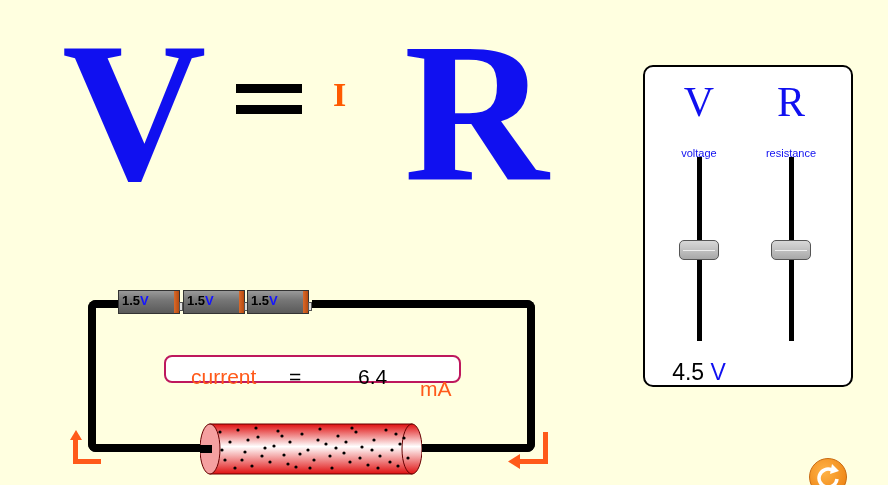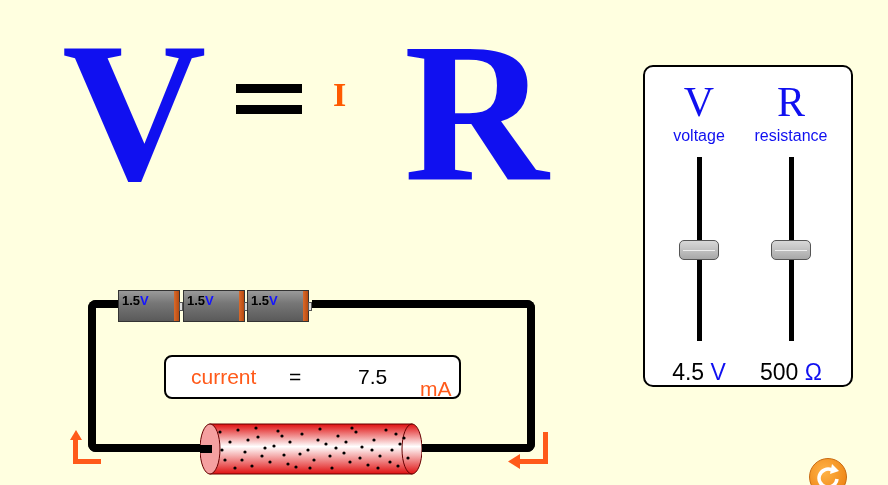--- a/index.html
+++ b/index.html
@@ -27,53 +27,53 @@
   #panel {
     position:absolute; left:643px; top:65px; width:210px; height:322px;
     background:#fff; border:2px solid #000; border-radius:10px; box-sizing:border-box;
   }
   .slider-col { position:absolute; top:0; width:100px; height:100%; }
   .slider-col .big {
     position:absolute; top:14px; width:100%; text-align:center;
     font-family:"Liberation Serif", serif; font-size:42px; color:#1010f0; line-height:1;
   }
   .slider-col .small {
-    position:absolute; top:60px; width:100%; text-align:center;
-    font-size:16px; color:#1010f0;
+    position:absolute; top:80px; width:100%; text-align:center;
+    font-size:11px; color:#1010f0;
   }
   .track { position:absolute; top:90px; width:5px; height:184px; background:#000; left:50%; margin-left:-2px; }
   .thumb {
     position:absolute; top:173px; width:40px; height:20px; left:50%; margin-left:-20px;
     background:linear-gradient(#d8d8d8,#a8a8a8); border:1px solid #555; border-radius:5px; box-sizing:border-box;
   }
   .thumb::after { content:""; position:absolute; left:3px; right:3px; top:9px; height:1px; background:#eee; }
   .readout {
     position:absolute; top:292px; width:100%; text-align:center; font-size:23px; color:#000;
   }
   .readout .unit { color:#1010f0; }
   
   .wire { position:absolute; background:#000; }
   .battery {
-    position:absolute; top:290px; width:62px; height:32px; box-sizing:border-box;
+    position:absolute; top:290px; width:62px; height:24px; box-sizing:border-box;
     background:linear-gradient(#9a9a9a,#777 40%,#5a5a5a);
     border:1px solid #333;
     padding-left:19px;
   }
   .battery .cap {
     position:absolute; right:0; top:0; width:5px; height:100%;
     background:linear-gradient(90deg,#d9692a,#b84a10);
   }
   .battery .nub {
     position:absolute; right:-4px; top:11px; width:4px; height:9px; background:#ddd; border:1px solid #555; box-sizing:border-box;
   }
   .battery .lbl { position:absolute; left:3px; top:2px; font-size:13px; font-weight:bold; color:#000; }
   .battery .lbl .u { color:#1414ff; }
   #current-box {
-    position:absolute; left:164px; top:355px; width:297px; height:44px;
-    background:#fff; border:2px solid #000000; border-radius:8px; box-sizing:border-box;
+    position:absolute; left:164px; top:355px; width:297px; height:28px;
+    background:#fff; border:2px solid #be185d; border-radius:8px; box-sizing:border-box;
     font-size:21px; line-height:40px;
   }
   #current-box .lab { position:absolute; left:25px; color:#ff5a1a; }
   #current-box .eqs { position:absolute; left:123px; color:#000; }
   #current-box .val { position:absolute; left:192px; color:#000; }
   #current-box .unit { position:absolute; left:254px; color:#ff5a1a;margin-top:12px; }
   #resistor {
     position:absolute; left:200px; top:422px; width:222px; height:54px;
   }
   .arrow { position:absolute; }
@@ -103,24 +103,20 @@
     <div class="readout">
       <span>4.5</span>
       <span class="unit">V</span>
     </div>
   </div>
   <div class="slider-col" style="left:96px">
     <div class="big">R</div>
     <div class="small">resistance</div>
     <div class="track"></div>
     <div class="thumb"></div>
-    <div class="readout">
-      <span>500</span>
-      <span class="unit">Ω</span>
-    </div>
   </div>
 </div>
 
 <div class="wire" style="left:88px;top:300px;width:32px;height:8px;border-top-left-radius:8px;"></div>
 <div class="wire" style="left:88px;top:300px;width:8px;height:152px;border-radius:8px 0 0 8px;"></div>
 <div class="wire" style="left:88px;top:444px;width:125px;height:8px;border-bottom-left-radius:8px;"></div>
 <div class="wire" style="left:312px;top:300px;width:223px;height:8px;border-top-right-radius:8px;"></div>
 <div class="wire" style="left:527px;top:300px;width:8px;height:152px;border-radius:0 8px 8px 0;"></div>
 <div class="wire" style="left:420px;top:444px;width:115px;height:8px;border-bottom-right-radius:8px;"></div>
 
@@ -136,21 +132,21 @@
 </div>
 <div class="battery" style="left:247px">
   <div class="lbl"><span>1.5</span><span class="u">V</span></div>
   <div class="cap"></div>
     <div class="nub"></div>
 </div>
 
 <div id="current-box">
   <span class="lab">current</span>
   <span class="eqs">=</span>
-  <span class="val">7.5</span>
+  <span class="val">6.4</span>
   <span class="unit">mA</span>
 </div>
 
 <svg id="resistor" viewBox="0 0 222 54" width="222" height="54">
   <defs>
     <linearGradient id="rg" x1="0" y1="0" x2="0" y2="1">
       <stop offset="0" stop-color="#e01010"></stop>
       <stop offset="0.45" stop-color="#ffffff"></stop>
       <stop offset="1" stop-color="#e01010"></stop>
     </linearGradient>

